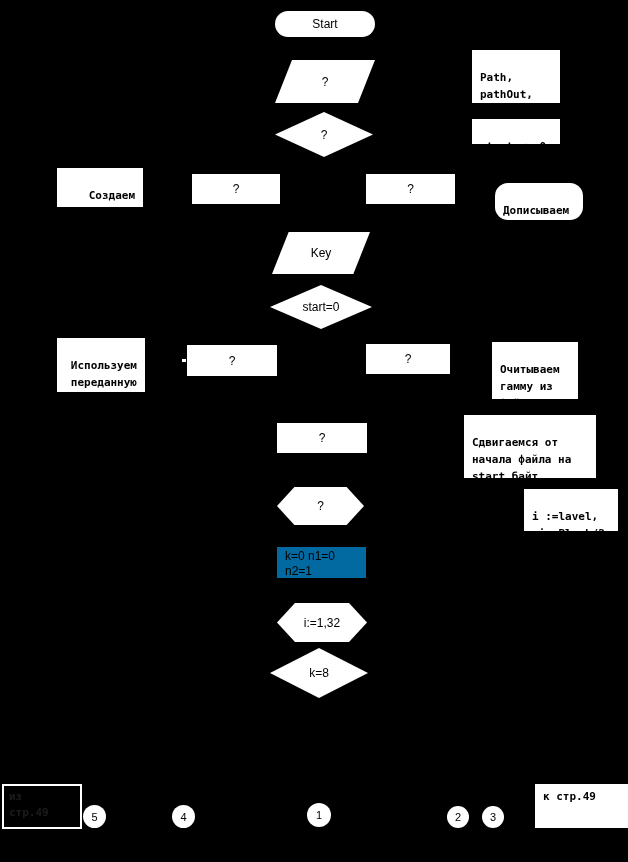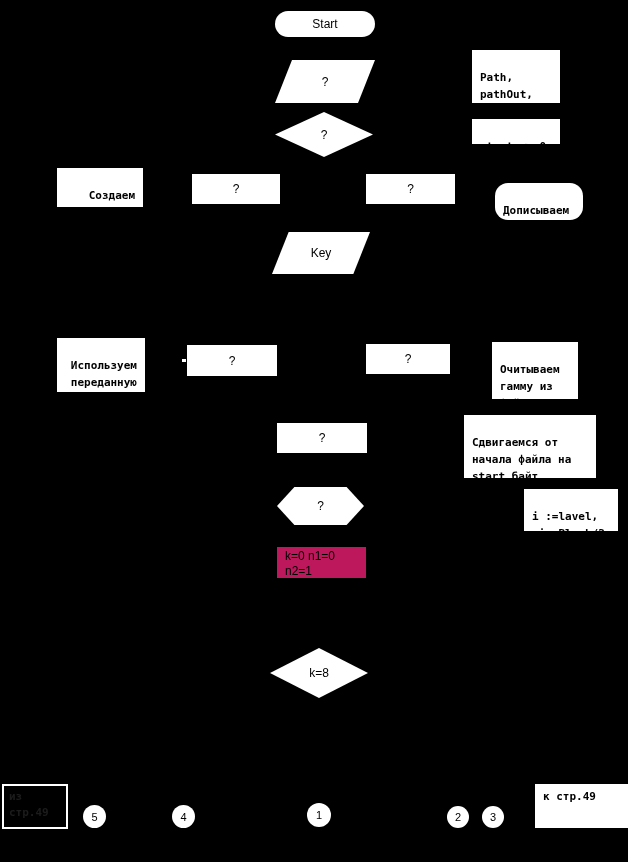--- a/index.html
+++ b/index.html
@@ -14,21 +14,21 @@
   .diamond{clip-path:polygon(50% 0,100% 50%,50% 100%,0 50%);}
   .hex{clip-path:polygon(0 50%,20% 0,80% 0,100% 50%,80% 100%,20% 100%);}
   .note{
     position:absolute;background:#fff;color:#000;
     font-family:"DejaVu Sans Mono","Liberation Mono",monospace;
     font-weight:bold;font-size:11px;line-height:17px;
     padding:19px 4px 2px 8px;white-space:pre-line;box-sizing:border-box;
   }
   .note.right{text-align:right;padding-right:8px;}
   .rect-label{
-    position:absolute;background:#be185d;color:#000;
+    position:absolute;background:#0369a1;color:#000;
     font-size:12px;line-height:15px;padding:2px 0 0 8px;
     white-space:pre-line;box-sizing:border-box;overflow:hidden;
   }
   .circle{
     position:absolute;background:#fff;color:#000;border-radius:50%;
     display:flex;align-items:center;justify-content:center;font-size:11px;
   }
   .offpage{
     position:absolute;background:#000;border:2px solid #fff;
     font-family:"DejaVu Sans Mono","Liberation Mono",monospace;
@@ -70,20 +70,23 @@
     <span class="label">?</span>
   </div>
 
   <div class="note" style="left:495px;top:183px;width:88px;height:37px;border-radius:13px;">Дописываем
 файл</div>
 
   <div class="shape para" style="left:272px;top:232px;width:98px;height:42px;">
     <span class="label">Key</span>
   </div>
 
+  <div class="shape diamond" style="left:270px;top:285px;width:102px;height:44px;">
+    <span class="label">start=0</span>
+  </div>
 
   <div class="note right" style="left:57px;top:338px;width:88px;height:54px;">Используем
 переданную
 гамму</div>
 
   <div class="dot" style="left:182px;top:359px;"></div>
 
   <div class="shape" style="left:187px;top:345px;width:90px;height:31px;">
     <span class="label">?</span>
   </div>
@@ -106,27 +109,30 @@
   <div class="shape hex" style="left:277px;top:487px;width:87px;height:38px;">
     <span class="label">?</span>
   </div>
 
   <div class="note" style="left:524px;top:489px;width:94px;height:42px;">i :=lavel,
 sizeBlock/2</div>
 
   <div class="rect-label" style="left:277px;top:547px;width:89px;height:31px;">k=0 n1=0
 n2=1</div>
 
+  <div class="shape hex" style="left:277px;top:603px;width:90px;height:39px;">
+    <span class="label">i:=1,32</span>
+  </div>
 
   <div class="shape diamond" style="left:270px;top:648px;width:98px;height:50px;">
     <span class="label">k=8</span>
   </div>
 
 
-  <div class="offpage" style="left:2px;top:784px;width:66px;height:45px;">из
+  <div class="offpage" style="left:2px;top:784px;width:80px;height:45px;">из
 стр.49</div>
 
   <div class="circle" style="left:83px;top:805px;width:23px;height:23px;">
     <span>5</span>
   </div>
   <div class="circle" style="left:172px;top:805px;width:23px;height:23px;">
     <span>4</span>
   </div>
   <div class="circle" style="left:307px;top:803px;width:24px;height:24px;">
     <span>1</span>

